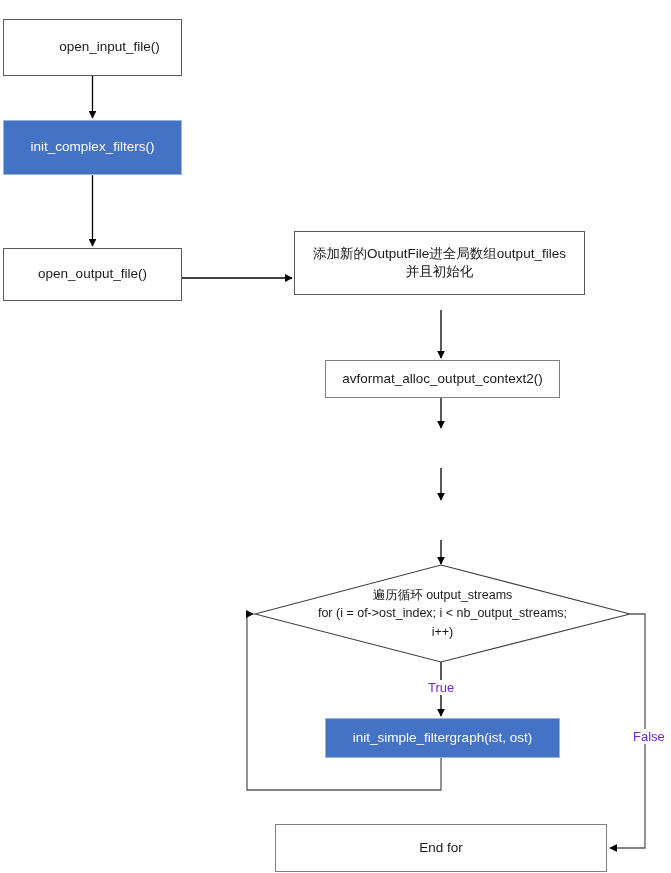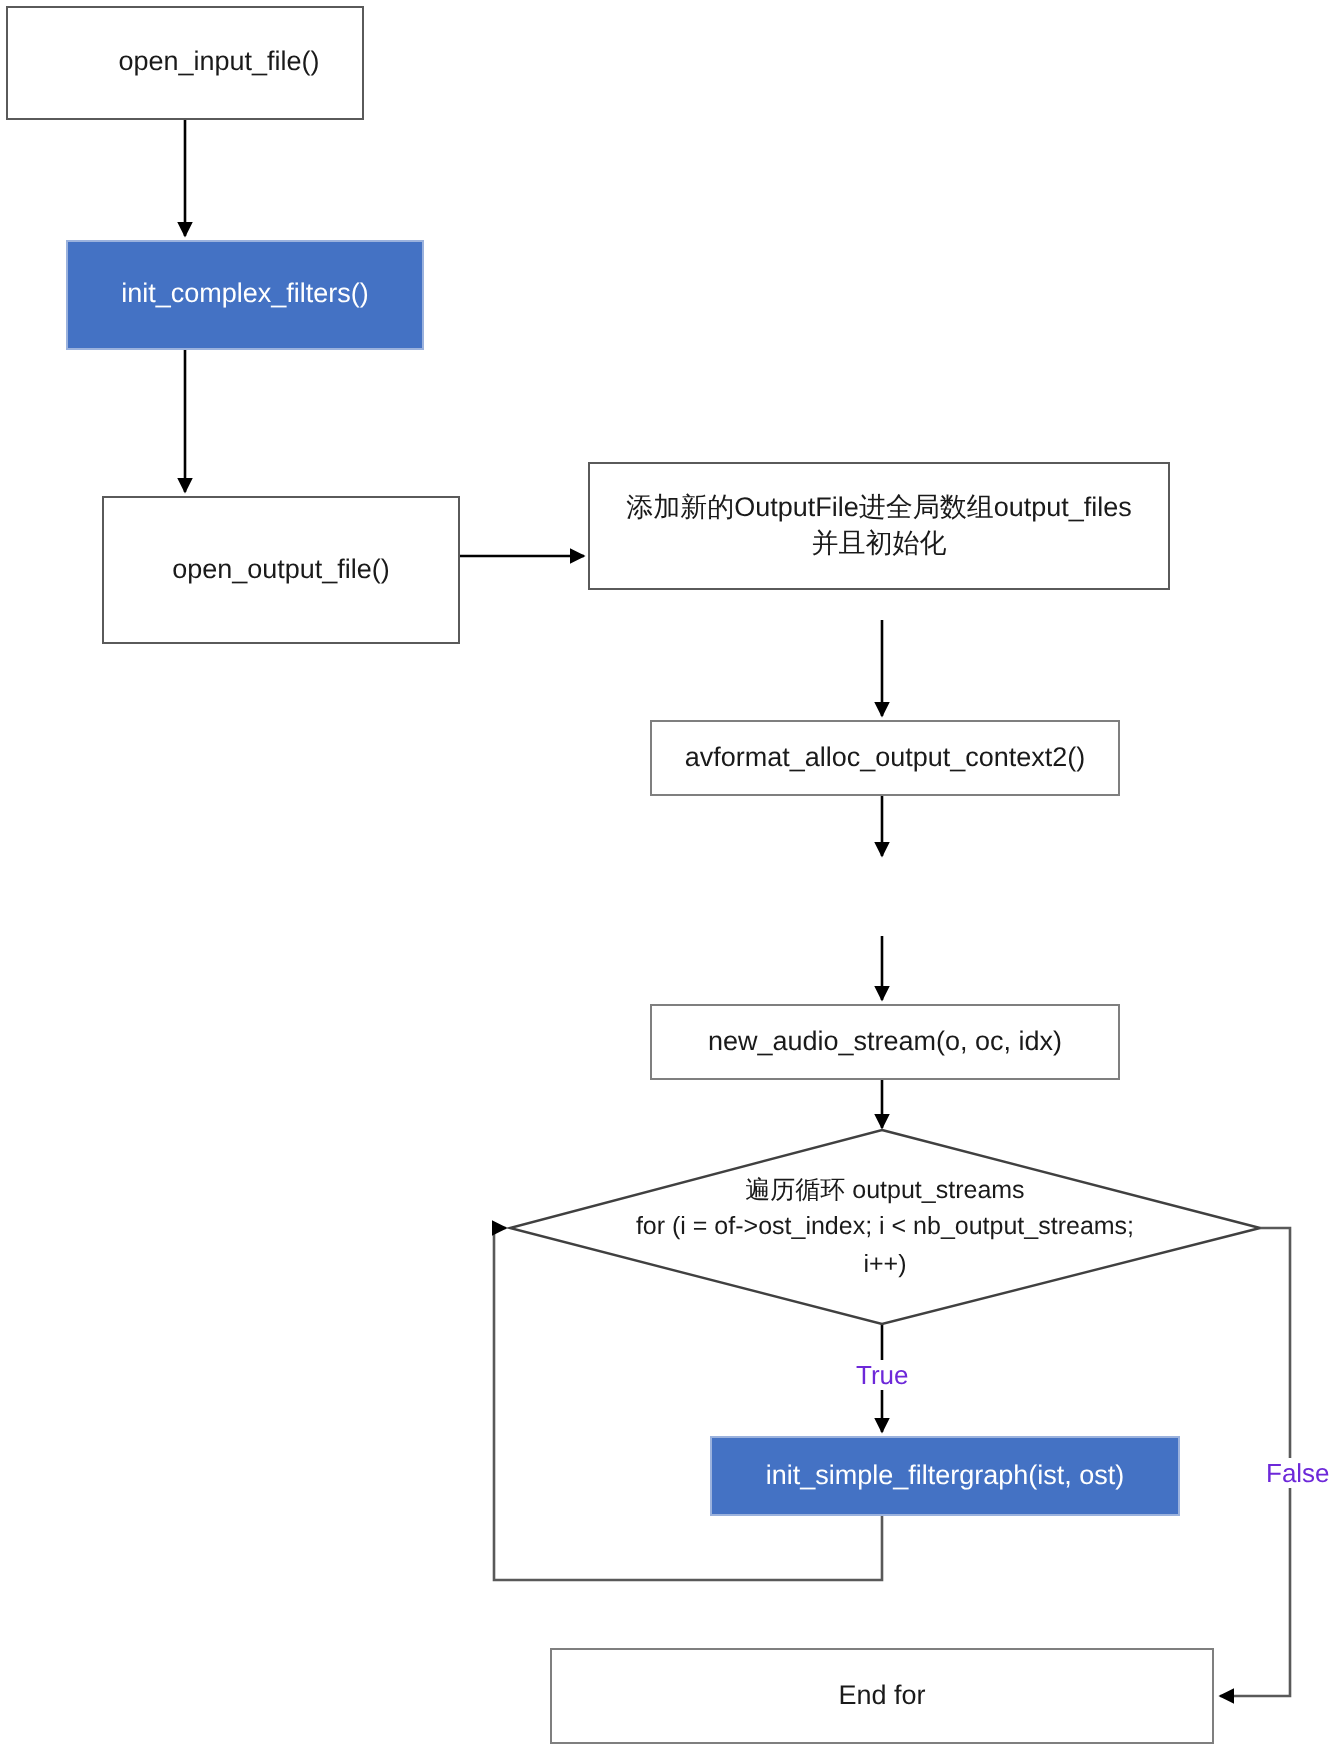--- a/index.html
+++ b/index.html
@@ -41,21 +41,20 @@
     border: 1.2px solid #7f7f7f;
     background: #ffffff;
   }
   .node.process.dark-border {
     border: 1.2px solid #5a5a5a;
   }
   .node.accent {
     border: 1.2px solid #9bb2dd;
     background: var(--accent, #4472C4);
     color: #ffffff;
-    margin-left: 30px;
   }
   .node.decision {
     border: none;
     background: transparent;
     color: #1a1a1a;
     font-size: 12.5px;
     line-height: 1.45;
   }
   .edge-label {
     position: absolute;
@@ -101,45 +100,42 @@
 
     <path d="M 441 662 L 441 716" stroke="#000000" stroke-width="1.3" fill="none" marker-end="url(#arrow)"></path>
 
     <path d="M 441 758 L 441 790 L 247 790 L 247 614 L 253 614" stroke="#595959" stroke-width="1.3" fill="none" marker-end="url(#arrow)"></path>
 
     <path d="M 630 614 L 645 614 L 645 848 L 610 848" stroke="#595959" stroke-width="1.3" fill="none" marker-end="url(#arrow)"></path>
 
     <polygon points="441,565 630,614 441,662 255,614" fill="#ffffff" stroke="#404040" stroke-width="1.2"></polygon>
   </svg>
 
-  <div class="node process dark-border" style="left:3px; top:3px; width:179px; height:57px;padding-left:40px;">
+  <div class="node process dark-border" style="left:3px; top:19px; width:179px; height:57px;padding-left:40px;">
     <span class="nowrap">open_input_file()</span>
   </div>
 
   <div class="node accent" style="left:3px; top:120px; width:179px; height:55px; --accent:#4472C4;">
     <span class="nowrap">init_complex_filters()</span>
   </div>
 
-  <div class="node process dark-border" style="left:3px; top:248px; width:179px; height:74px;margin-left:48px;">
+  <div class="node process dark-border" style="left:3px; top:248px; width:179px; height:53px;">
     <span class="nowrap">open_output_file()</span>
   </div>
 
   <div class="node process dark-border" style="left:294px; top:231px; width:291px; height:64px;">
     <span style="white-space:pre-line;">添加新的OutputFile进全局数组output_files
 并且初始化</span>
   </div>
 
   <div class="node process" style="left:325px; top:360px; width:235px; height:38px;text-align:center;">
     <span class="nowrap">avformat_alloc_output_context2()</span>
   </div>
 
 
-  <div class="node process" style="left:325px; top:502px; width:235px; height:38px;">
-    <span class="nowrap">new_audio_stream(o, oc, idx)</span>
-  </div>
 
   <div class="node decision" style="left:255px; top:565px; width:375px; height:97px;">
     <span class="diamond-text">遍历循环 output_streams
 for (i = of-&gt;ost_index; i &lt; nb_output_streams;
 i++)</span>
   </div>
 
   <div class="node accent" style="left:325px; top:718px; width:235px; height:40px; --accent:#4472C4;">
     <span class="nowrap">init_simple_filtergraph(ist, ost)</span>
   </div>

